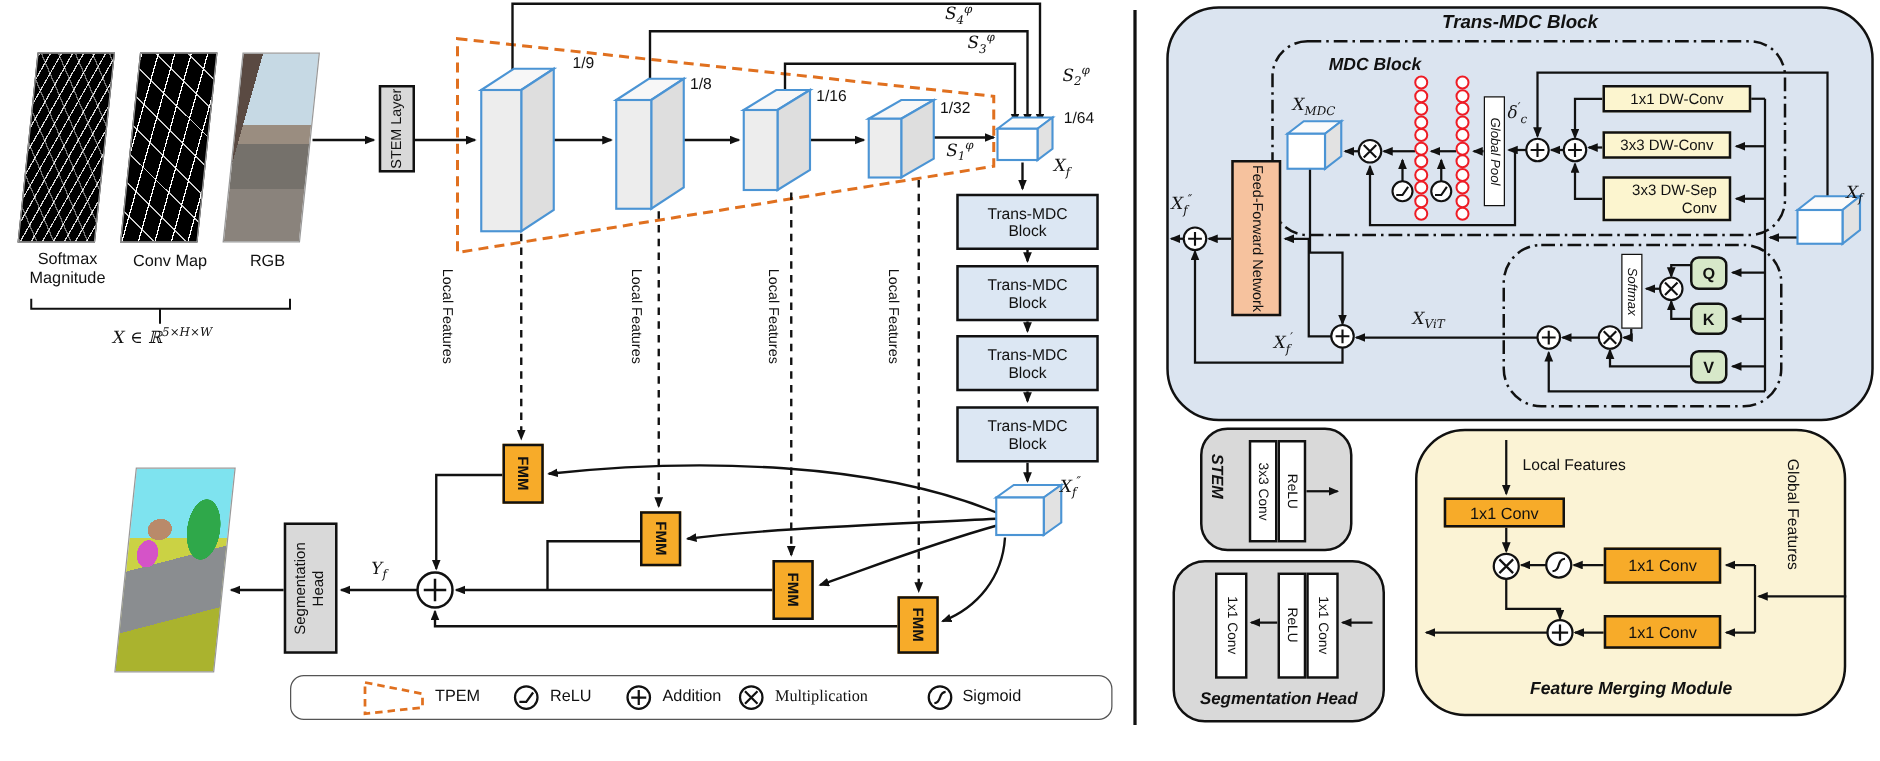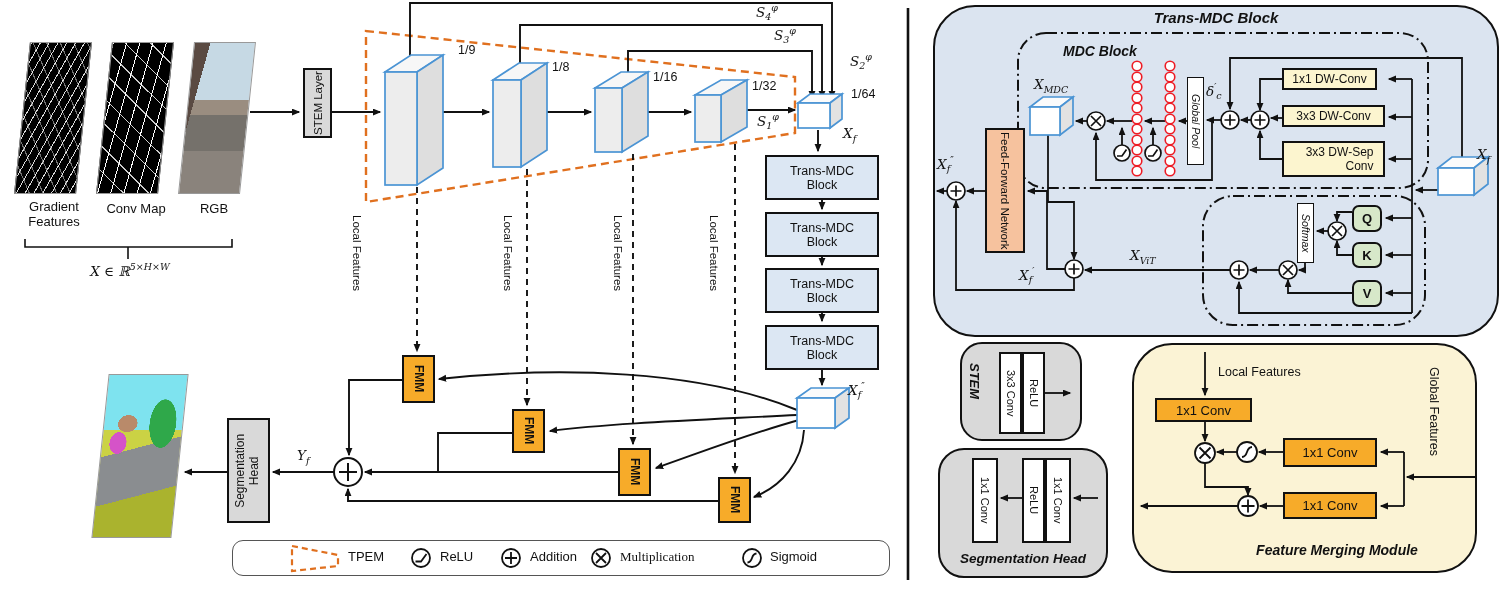--- a/index.html
+++ b/index.html
@@ -327,21 +327,21 @@
       <polygon points="1438,168 1452,157 1488,157 1474,168" fill="#fbfbfb"></polygon>
         <polygon points="1474,168 1488,157 1488,184 1474,195" fill="#e2e2e2"></polygon>
         <rect x="1438" y="168" width="36" height="27" fill="#fff"></rect>
     </g>
   </svg>
 
   <div class="abs box" style="left:303px;top:68px;width:29px;height:70px;background:var(--gray);">
     <span class="ccw" style="font-size:11.5px;">STEM Layer</span>
   </div>
 
-  <div class="abs lbl c prelines" style="left:8px;top:200px;width:92px;font-size:13px;">Gradient Features</div>
+  <div class="abs lbl c prelines" style="left:8px;top:200px;width:92px;font-size:13px;">Softmax Magnitude</div>
   <div class="abs lbl c" style="left:96px;top:202px;width:80px;font-size:13px;">Conv Map</div>
   <div class="abs lbl c" style="left:186px;top:202px;width:56px;font-size:13px;">RGB</div>
   <div class="abs lbl c math" style="left:70px;top:262px;width:120px;"><span>X ∈ ℝ</span><sup>5×H×W</sup></div>
 
   <div class="abs lbl" style="left:458px;top:43px;font-size:12.5px;">1/9</div>
   <div class="abs lbl" style="left:552px;top:60px;font-size:12.5px;">1/8</div>
   <div class="abs lbl" style="left:653px;top:70px;font-size:12.5px;">1/16</div>
   <div class="abs lbl" style="left:752px;top:79px;font-size:12.5px;">1/32</div>
   <div class="abs lbl" style="left:851px;top:87px;font-size:12.5px;">1/64</div>
 
@@ -402,21 +402,21 @@
   <div class="abs lbl math" style="left:1206px;top:82px;"><span>δ</span><sup>′</sup><sub>c</sub></div>
   <div class="abs lbl math" style="left:1477px;top:147px;"><span>X</span><sub>f</sub></div>
   <div class="abs lbl math" style="left:937px;top:155px;"><span>X</span><sub>f</sub><sup>″</sup></div>
   <div class="abs lbl math" style="left:1019px;top:266px;"><span>X</span><sub>f</sub><sup>′</sup></div>
   <div class="abs lbl math" style="left:1130px;top:248px;"><span>X</span><sub>ViT</sub></div>
 
   <div class="abs box" style="left:1187px;top:77px;width:17px;height:88px;border-width:1.8px;">
     <span class="vrl" style="font-size:10.5px;font-style:italic;">Global Pool</span>
     </div>
 
-  <div class="abs box convy" style="left:1282px;top:68px;width:95px;height:22px;">
+  <div class="abs box convy" style="left:1282px;top:68px;width:119px;height:22px;">
     <span style="font-size:12px;">1x1 DW-Conv</span>
     </div>
   <div class="abs box convy" style="left:1282px;top:105px;width:103px;height:22px;">
     <span style="font-size:12px;">3x3 DW-Conv</span>
     </div>
   <div class="abs box convy" style="left:1282px;top:141px;width:103px;height:36px;">
     <span style="display:block;width:80px;font-size:12px;text-align:right;">3x3 DW-Sep Conv</span>
     </div>
 
   <div class="abs box" style="left:985px;top:128px;width:40px;height:125px;background:var(--peach);">
@@ -460,15 +460,15 @@
   <div class="abs lbl vrl" style="left:1427px;top:367px;height:105px;font-size:12.5px;">Global Features</div>
   <div class="abs box convo" style="left:1155px;top:398px;width:97px;height:24px;">
     <span style="font-size:13px;">1x1 Conv</span>
     </div>
   <div class="abs box convo" style="left:1283px;top:438px;width:94px;height:29px;">
     <span style="font-size:13px;">1x1 Conv</span>
     </div>
   <div class="abs box convo" style="left:1283px;top:492px;width:94px;height:27px;">
     <span style="font-size:13px;">1x1 Conv</span>
     </div>
-  <div class="abs lbl c bi" style="left:1232px;top:542px;width:210px;font-size:14px;">Feature Merging Module</div>
+  <div class="abs lbl c bi" style="left:1200px;top:542px;width:210px;font-size:14px;">Feature Merging Module</div>
 
 </div>
 
 </body></html>

